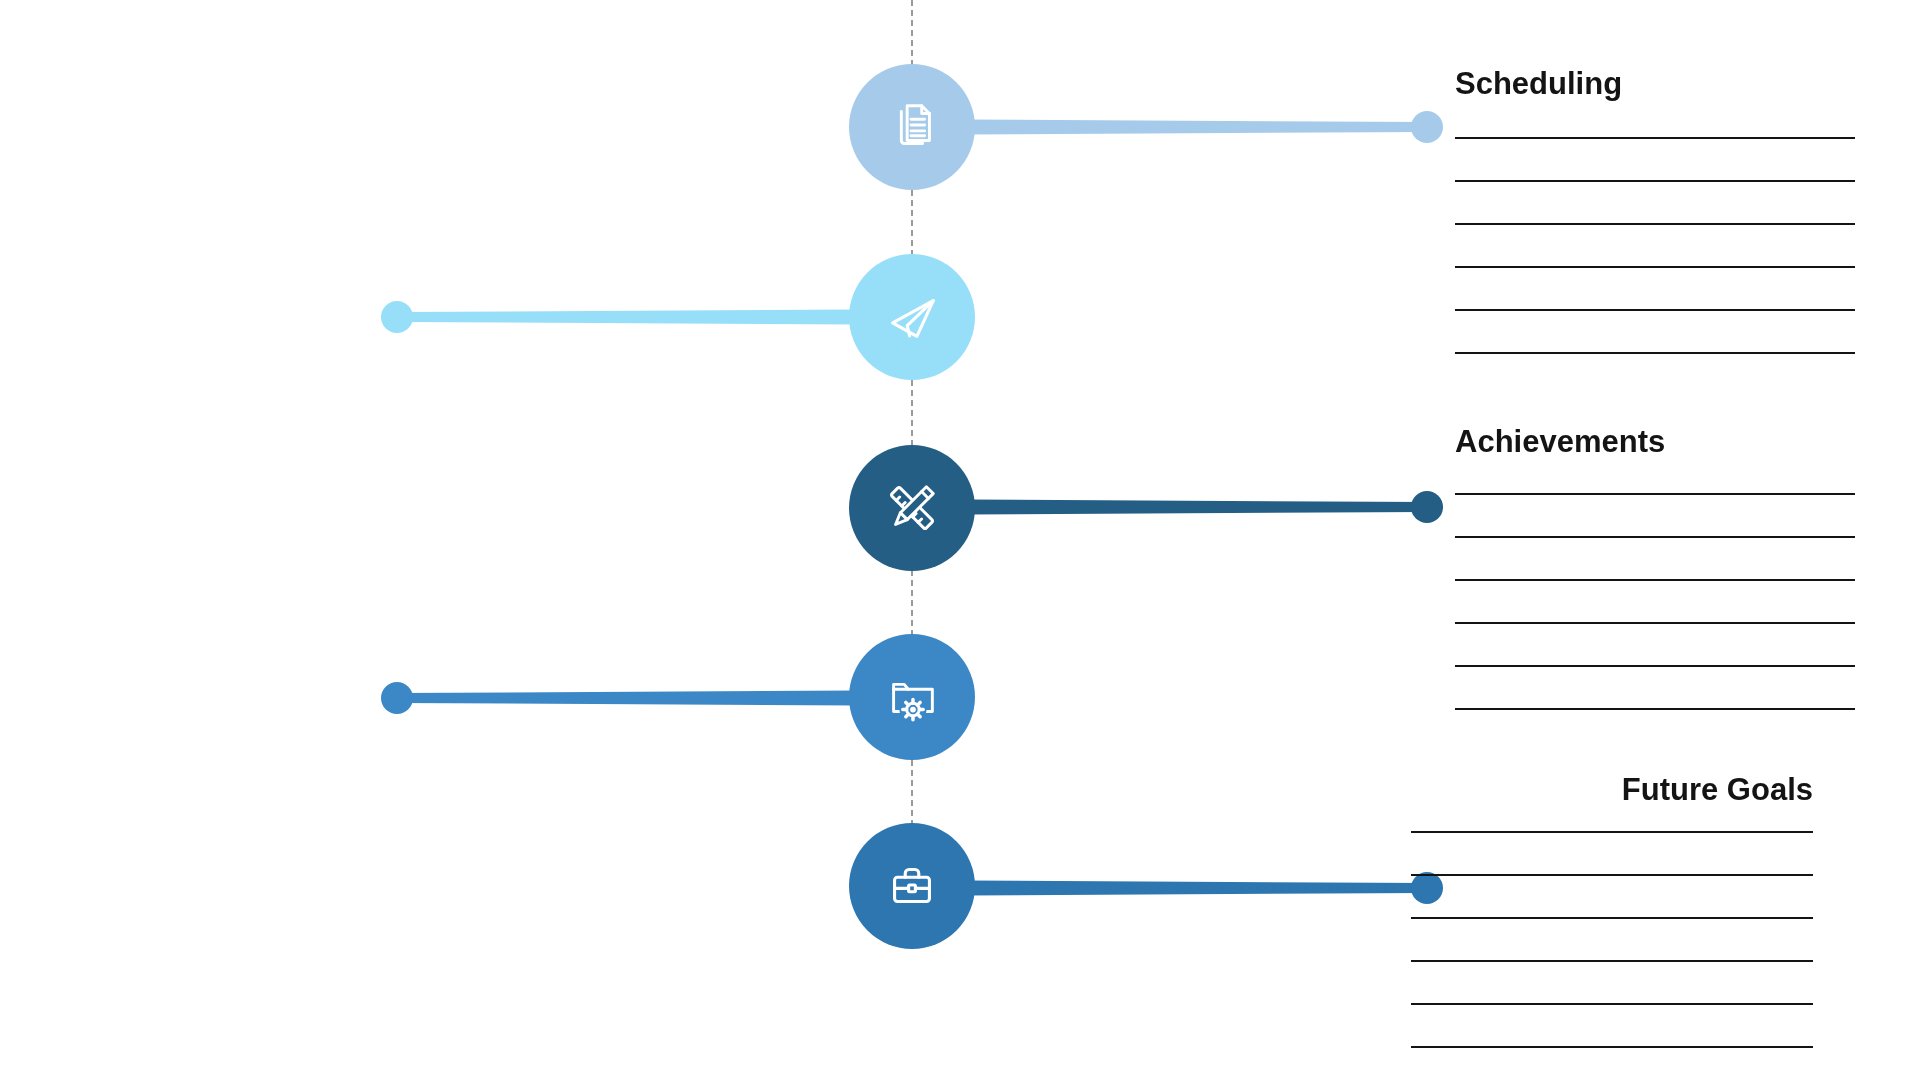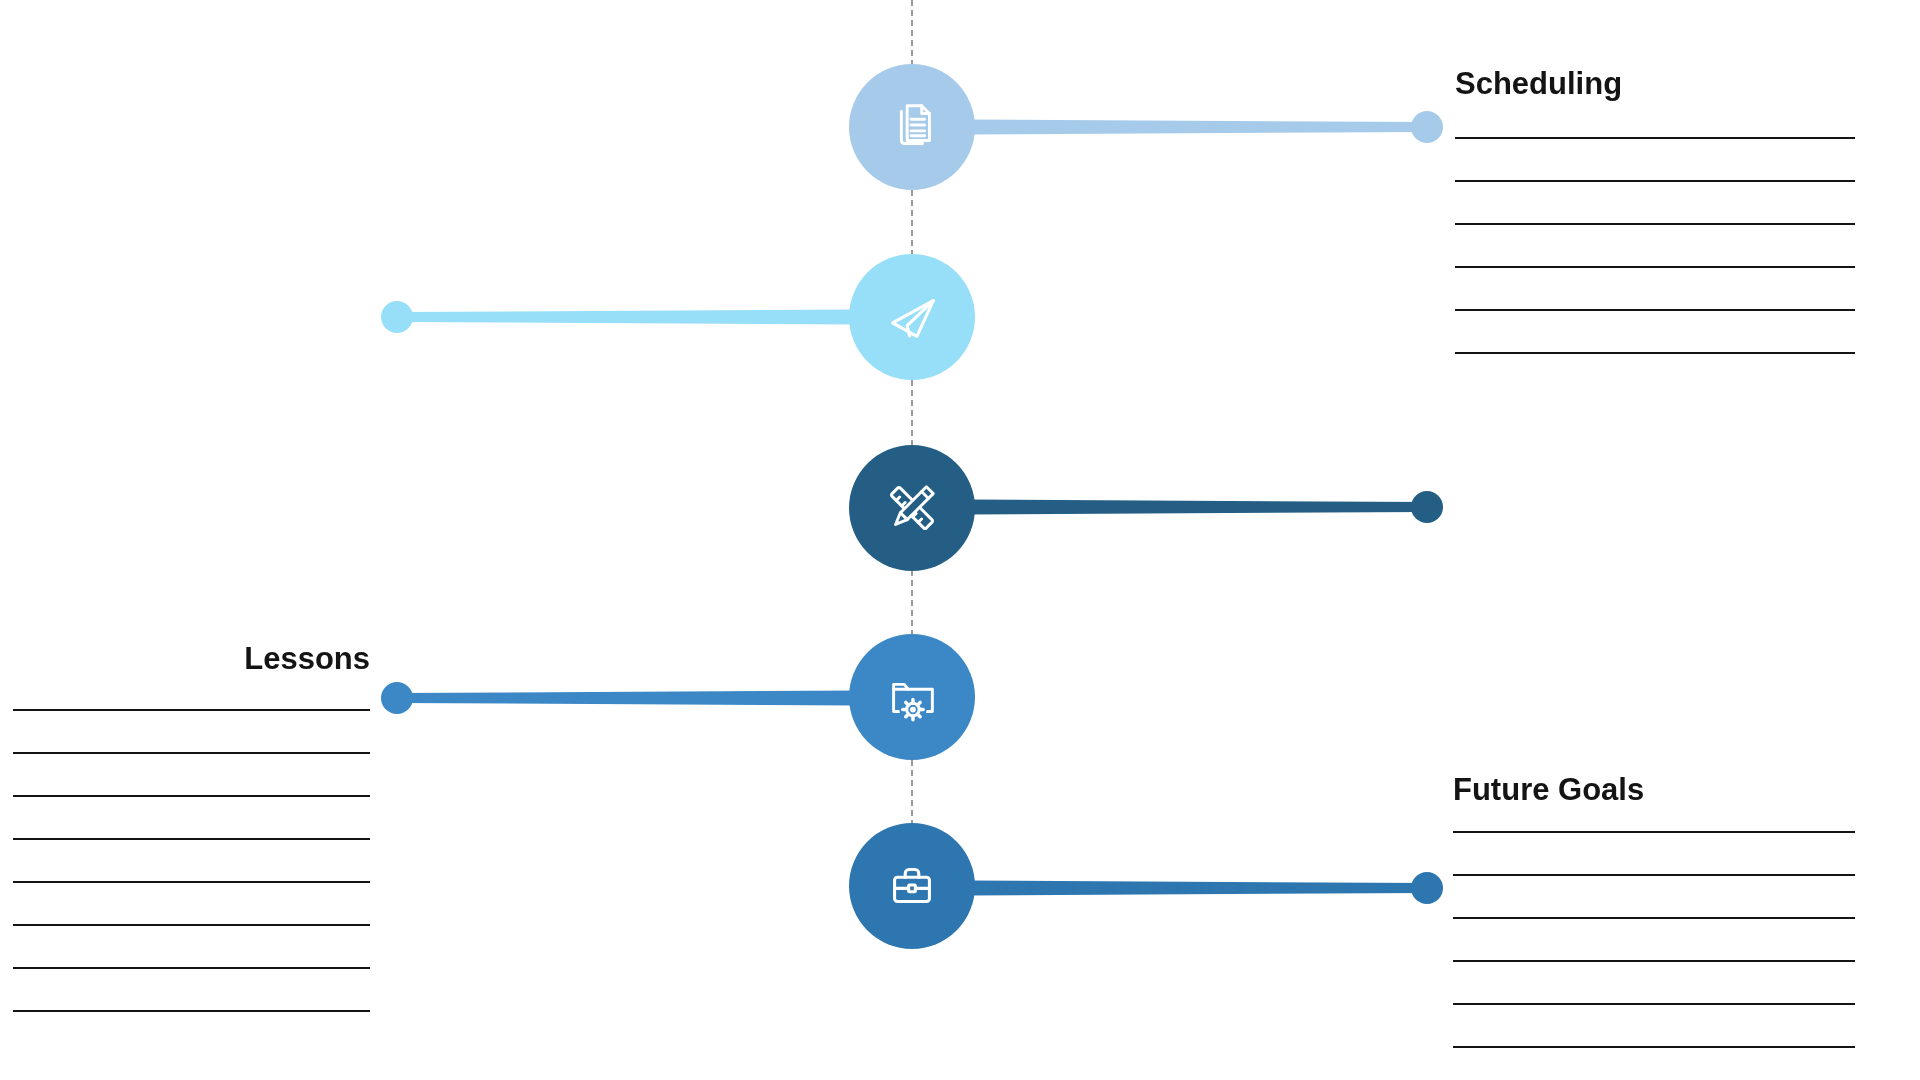--- a/index.html
+++ b/index.html
@@ -21,21 +21,21 @@
   
   .section{position:absolute;z-index:4;}
   .section h2{margin:0;font-size:31px;line-height:36px;font-weight:700;color:#141414;letter-spacing:0;}
   .sec-right{width:400px;}
   .sec-left{width:357px;}
   .sec-left h2{text-align:right;}
   .sec-scheduling{left:1455px;top:66px;--gap:35px;}
   .sec-challenges{left:13px;top:186px;--gap:34px;}
   .sec-achievements{left:1455px;top:424px;--gap:33px;}
   .sec-lessons{left:13px;top:641px;--gap:32px;}
-  .sec-future{left:1453px;top:772px;width:402px;--gap:23px;}
+  .sec-future{left:1411px;top:772px;width:402px;text-align:right;--gap:23px;}
   .rules .rule{height:2px;margin-top:41px;}
   .rules .rule:first-child{margin-top:var(--gap);}
   svg{display:block;}
 </style>
 </head>
 <body>
 
 <div class="canvas">
 
   <div class="axis" style="border-color: rgb(155, 155, 155);"></div>
@@ -133,34 +133,32 @@
         <div class="rule" style="background: rgb(20, 20, 20);"></div>
         <div class="rule" style="background: rgb(20, 20, 20);"></div>
         <div class="rule" style="background: rgb(20, 20, 20);"></div>
         <div class="rule" style="background: rgb(20, 20, 20);"></div>
         <div class="rule" style="background: rgb(20, 20, 20);"></div>
         <div class="rule" style="background: rgb(20, 20, 20);"></div>
       </div>
   </section>
 
 
-
-  <section class="section sec-left sec-lessons">
-    <h2>Lessons</h2>
+  <section class="section sec-right sec-achievements">
+    <h2>Achievements</h2>
     <div class="rules">
-        <div class="rule" style="background: rgb(20, 20, 20);"></div>
-        <div class="rule" style="background: rgb(20, 20, 20);"></div>
         <div class="rule" style="background: rgb(20, 20, 20);"></div>
         <div class="rule" style="background: rgb(20, 20, 20);"></div>
         <div class="rule" style="background: rgb(20, 20, 20);"></div>
         <div class="rule" style="background: rgb(20, 20, 20);"></div>
         <div class="rule" style="background: rgb(20, 20, 20);"></div>
         <div class="rule" style="background: rgb(20, 20, 20);"></div>
       </div>
   </section>
+
 
   <section class="section sec-right sec-future">
     <h2>Future Goals</h2>
     <div class="rules">
         <div class="rule" style="background: rgb(20, 20, 20);"></div>
         <div class="rule" style="background: rgb(20, 20, 20);"></div>
         <div class="rule" style="background: rgb(20, 20, 20);"></div>
         <div class="rule" style="background: rgb(20, 20, 20);"></div>
         <div class="rule" style="background: rgb(20, 20, 20);"></div>
         <div class="rule" style="background: rgb(20, 20, 20);"></div>

